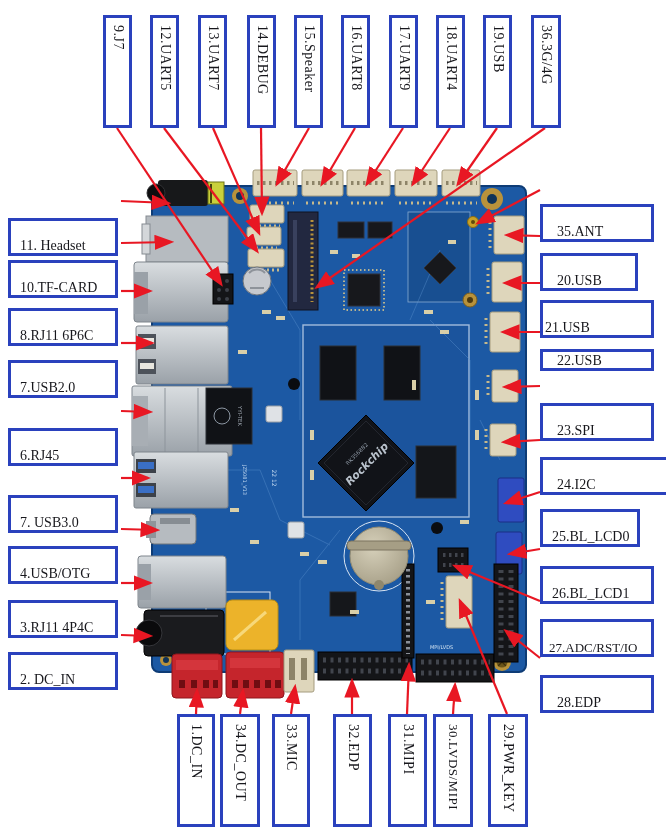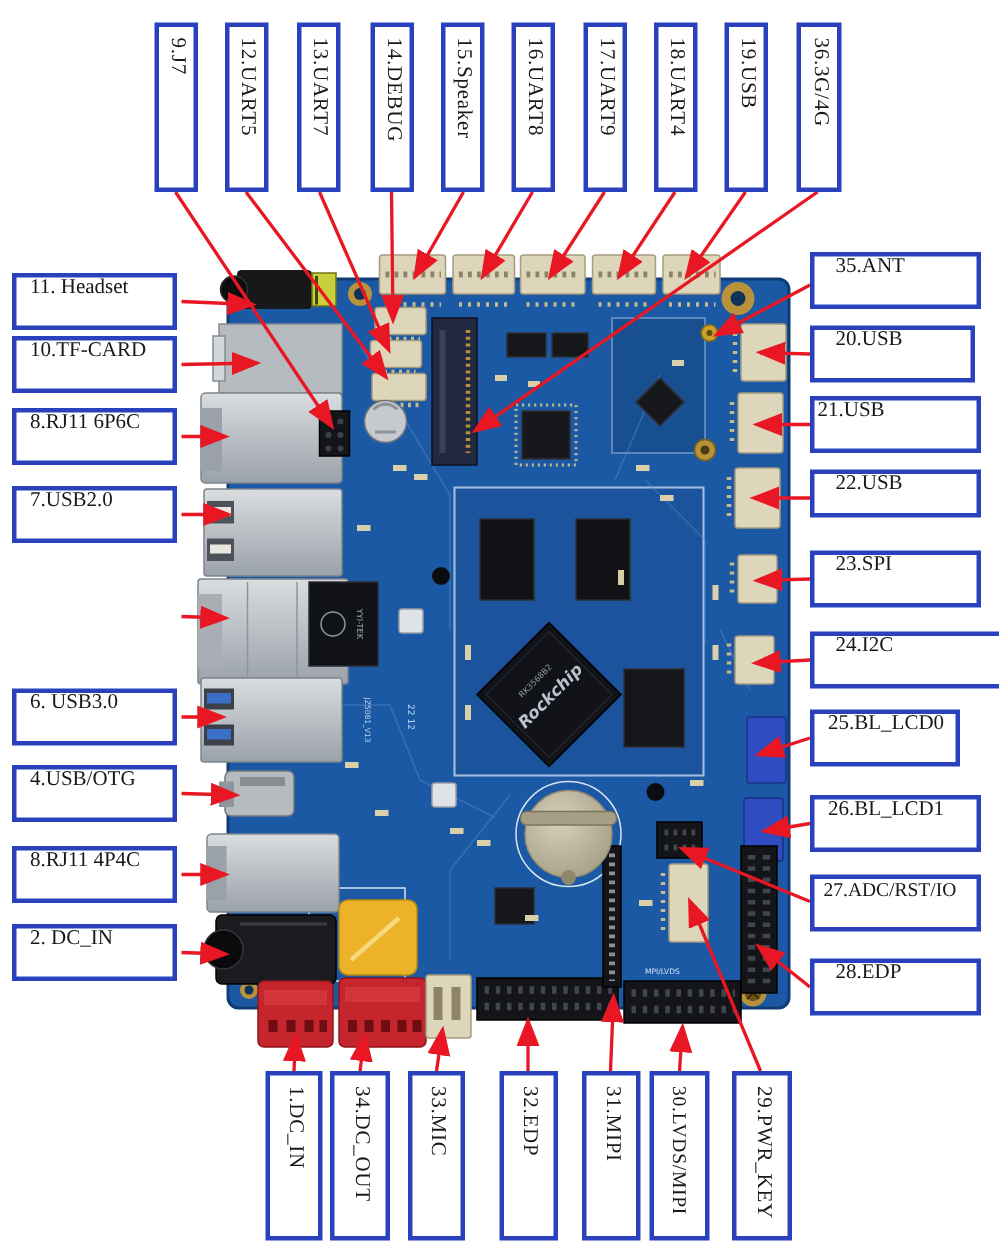--- a/index.html
+++ b/index.html
@@ -1,21 +1,21 @@
 <!DOCTYPE html>
 <html><head>
 <meta charset="utf-8">
 <style>
   html,body{margin:0;padding:0;background:#ffffff;}
   #canvas{position:relative;width:666px;height:840px;background:#fff;overflow:hidden;
           font-family:"Liberation Serif",serif;}
   #boardsvg{position:absolute;left:0;top:0;}
   .callout{position:absolute;box-sizing:border-box;background:#fff;border:3px solid #2a41bd;
            color:#17171c;font-size:14px;line-height:1;}
-  .callout.h{display:flex;align-items:flex-start;padding-left:9px;white-space:nowrap;}
+  .callout.h{display:flex;align-items:flex-end;padding-left:9px;white-space:nowrap;margin-top:36px;}
   .callout.v{display:flex;justify-content:center;padding-top:7px;}
   .callout.v span{writing-mode:vertical-rl;letter-spacing:.5px;white-space:nowrap;}
   .wavy{text-decoration-style:wavy;text-decoration-color:#c0392b;
         text-decoration-thickness:1px;text-underline-offset:3px;}
 </style>
 </head>
 <body>
 
 <div id="canvas">
 
@@ -385,43 +385,46 @@
   <div class="callout h" style="left:8px;top:224px;width:110px;height:38px">
       <span>10.</span>
       <span class="wavy">TF-CARD</span>
     </div>
   <div class="callout h" style="left:8px;top:272px;width:110px;height:38px">
       <span>8.RJ11 6P6C</span>
     </div>
   <div class="callout h" style="left:8px;top:324px;width:110px;height:38px">
       <span>7.USB2.0</span>
     </div>
+  <div class="callout h" style="left:8px;top:392px;width:110px;height:38px">
+      <span>6.RJ45</span>
+    </div>
   <div class="callout h" style="left:8px;top:459px;width:110px;height:38px">
-      <span>6. USB3.0</span>
+      <span>7. USB3.0</span>
     </div>
   <div class="callout h" style="left:8px;top:510px;width:110px;height:38px">
       <span>4.USB/OTG</span>
     </div>
   <div class="callout h" style="left:8px;top:564px;width:110px;height:38px">
-      <span>8.RJ11 4P4C</span>
+      <span>3.RJ11 4P4C</span>
     </div>
   <div class="callout h" style="left:8px;top:616px;width:110px;height:38px">
       <span>2. DC_IN</span>
     </div>
 
   <div class="callout h" style="left:540px;top:168px;width:114px;height:38px;padding-left:14px">
       <span>35.ANT</span>
     </div>
-  <div class="callout h" style="left:540px;top:217px;width:110px;height:38px;padding-left:14px">
+  <div class="callout h" style="left:540px;top:217px;width:98px;height:38px;padding-left:14px">
       <span>20.USB</span>
     </div>
   <div class="callout h" style="left:540px;top:264px;width:114px;height:38px;padding-left:2px">
       <span>21.USB</span>
     </div>
-  <div class="callout h" style="left:540px;top:313px;width:114px;height:32px;padding-left:14px">
+  <div class="callout h" style="left:540px;top:313px;width:114px;height:22px;padding-left:14px">
       <span>22.USB</span>
     </div>
   <div class="callout h" style="left:540px;top:367px;width:114px;height:38px;padding-left:14px">
       <span>23.SPI</span>
     </div>
   <div class="callout h" style="left:540px;top:421px;width:130px;height:38px;padding-left:14px">
       <span>24.I2C</span>
     </div>
   <div class="callout h" style="left:540px;top:473px;width:100px;height:38px;padding-left:9px">
       <span>25.BL_LCD0</span>

